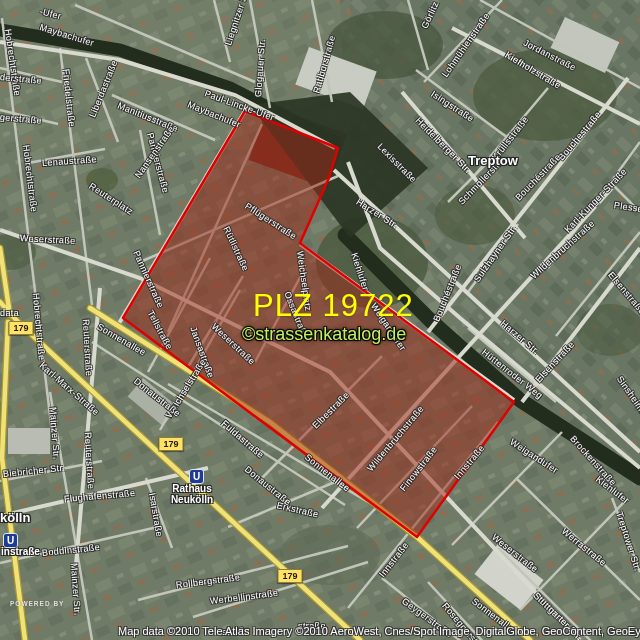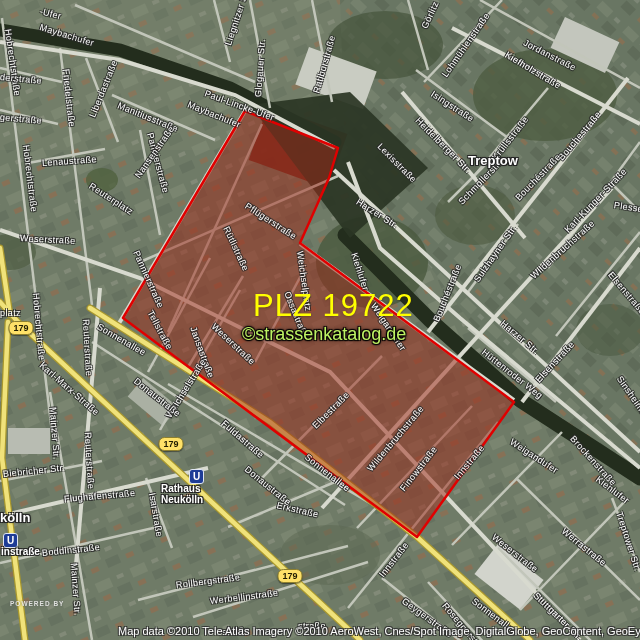--- a/index.html
+++ b/index.html
@@ -6,21 +6,21 @@
   .stage{position:relative;width:640px;height:640px;overflow:hidden;
          font-family:"Liberation Sans",sans-serif;background:#6d7965;cursor:default;}
   .stage svg{position:absolute;left:0;top:0;}
   .layer{position:absolute;left:0;top:0;width:640px;height:640px;pointer-events:none;}
   .slabel{position:absolute;color:#fff;font-size:9px;letter-spacing:.4px;white-space:nowrap;
           transform-origin:0 50%;
           text-shadow:-1px -1px 0 #2a2a2a,1px -1px 0 #2a2a2a,-1px 1px 0 #2a2a2a,1px 1px 0 #2a2a2a;}
   .place{position:absolute;color:#fff;font-weight:bold;font-size:13px;white-space:nowrap;
          text-shadow:-1px -1px 0 #222,1px -1px 0 #222,-1px 1px 0 #222,1px 1px 0 #222,0 0 3px #000;}
   .badge{position:absolute;transform:translate(-50%,-50%);background:#ffe168;border:1px solid #8d7f2f;
-         border-radius:6px;color:#201c00;font-size:9px;font-weight:bold;padding:0 4px;line-height:12px;
+         border-radius:1px;color:#201c00;font-size:9px;font-weight:bold;padding:0 4px;line-height:12px;
          box-shadow:0 1px 1px rgba(0,0,0,.4);}
   .ubahn{position:absolute;width:13px;height:13px;background:#1e3c96;border:1px solid #dfe5f2;
          border-radius:3px;color:#fff;font-size:10px;font-weight:bold;text-align:center;line-height:13px;}
   .stn{position:absolute;color:#fff;font-weight:bold;font-size:10px;white-space:pre-line;line-height:11px;
        text-shadow:-1px -1px 0 #222,1px -1px 0 #222,-1px 1px 0 #222,1px 1px 0 #222;}
   .plz{position:absolute;left:253px;top:288px;font-size:31px;letter-spacing:1px;color:#ffff00;
        text-shadow:0 1px 2px rgba(60,40,0,.35);}
   .wm1{position:absolute;left:242px;top:324px;font-size:18px;font-weight:normal;color:#bef264;
        text-shadow:-1px -1px 1px #000,1px -1px 1px #000,-1px 1px 1px #000,1px 1px 1px #000,0 0 4px #000;}
   .wm2{position:absolute;left:263px;top:345px;font-size:12.5px;font-weight:bold;color:#ededed;
@@ -239,21 +239,21 @@
       <div class="slabel" style="left: 246px; top: 463px; transform: rotate(39deg);">Donaustraße</div>
       <div class="slabel" style="left: 223px; top: 417px; transform: rotate(41deg);">Fuldastraße</div>
       <div class="slabel" style="left: 41px; top: 359px; transform: rotate(41deg);">Karl-Marx-Straße</div>
       <div class="slabel" style="left: 53px; top: 402px; transform: rotate(86deg);">Mainzer Str.</div>
       <div class="slabel" style="left: 74px; top: 558px; transform: rotate(86deg);">Mainzer Str.</div>
       <div class="slabel" style="left: 86px; top: 314px; transform: rotate(87deg);">Reuterstraße</div>
       <div class="slabel" style="left: 88px; top: 427px; transform: rotate(87deg);">Reuterstraße</div>
       <div class="slabel" style="left: 90px; top: 180px; transform: rotate(33deg);">Reuterplatz</div>
       <div class="slabel" style="left: 42px; top: 158px; transform: rotate(-4deg);">Lenaustraße</div>
       <div class="slabel" style="left: 137px; top: 172px; transform: rotate(-55deg);">Nansenstraße</div>
-      <div class="slabel" style="left: 0px; top: 308px; transform: rotate(0deg);">platz</div>
+      <div class="slabel" style="left: 0px; top: 308px; transform: rotate(0deg);">data</div>
       <div class="slabel" style="left: 3px; top: 469px; transform: rotate(-6deg);">Biebricher Str.</div>
       <div class="slabel" style="left: 64px; top: 494px; transform: rotate(-5deg);">Flughafenstraße</div>
       <div class="slabel" style="left: 152px; top: 488px; transform: rotate(80deg);">Isarstraße</div>
       <div class="slabel" style="left: 42px; top: 548px; transform: rotate(-6deg);">Boddinstraße</div>
       <div class="slabel" style="left: 176px; top: 580px; transform: rotate(-7deg);">Rollbergstraße</div>
       <div class="slabel" style="left: 210px; top: 596px; transform: rotate(-7deg);">Werbellinstraße</div>
       <div class="slabel" style="left: 222px; top: 627px; transform: rotate(-3deg);">straße</div>
       <div class="slabel" style="left: 298px; top: 621px; transform: rotate(0deg);">straße</div>
       <div class="slabel" style="left: 563px; top: 525px; transform: rotate(39deg);">Werrastraße</div>
       <div class="slabel" style="left: 535px; top: 589px; transform: rotate(44deg);">Stuttgarter Str.</div>
@@ -262,21 +262,21 @@
       <div class="place" style="left: 468px; top: 129px; margin-top: 24px;">Treptow</div>
       <div class="place" style="left: 0px; top: 510px;">kölln</div>
     </div>
   <div class="layer" id="markers">
       <div class="badge" style="left: 21px; top: 328px;">179</div>
       <div class="badge" style="left: 171px; top: 444px;">179</div>
       <div class="badge" style="left: 290px; top: 576px;">179</div>
       <div class="ubahn" style="left: 3px; top: 533px;">U</div>
       <div class="stn" style="left: 1px; top: 546px; width: 36px; text-align: left;">instraße</div>
       <div class="ubahn" style="left: 189px; top: 469px;">U</div>
-      <div class="stn" style="left: 161px; top: 483px; width: 62px; text-align: left;">Rathaus
+      <div class="stn" style="left: 161px; top: 483px; width: 62px; text-align: center;">Rathaus
 Neukölln</div>
     </div>
 
   <div class="plz">PLZ 19722</div>
   <div class="wm1">©strassenkatalog.de</div>
 
   <div class="pby">POWERED BY</div>
   <div class="attr">Map data ©2010 Tele Atlas  Imagery ©2010 AeroWest, Cnes/Spot Image, DigitalGlobe, GeoContent, GeoEye,</div>
 </div>
 

